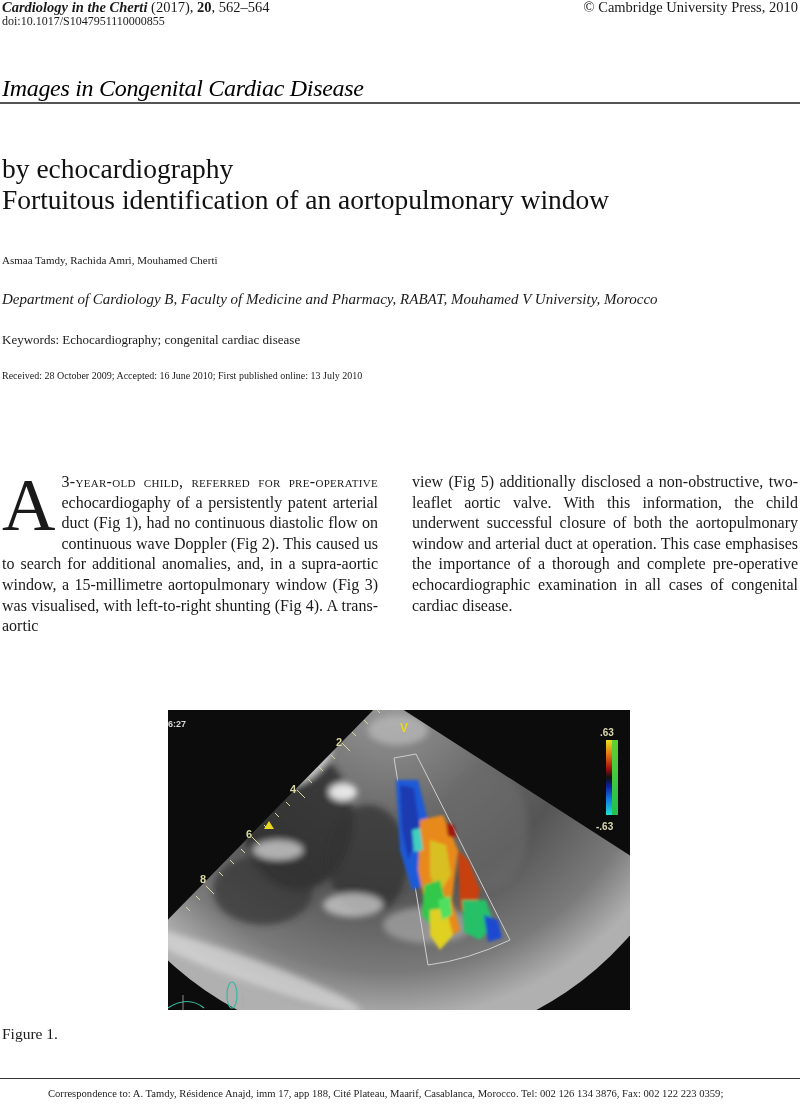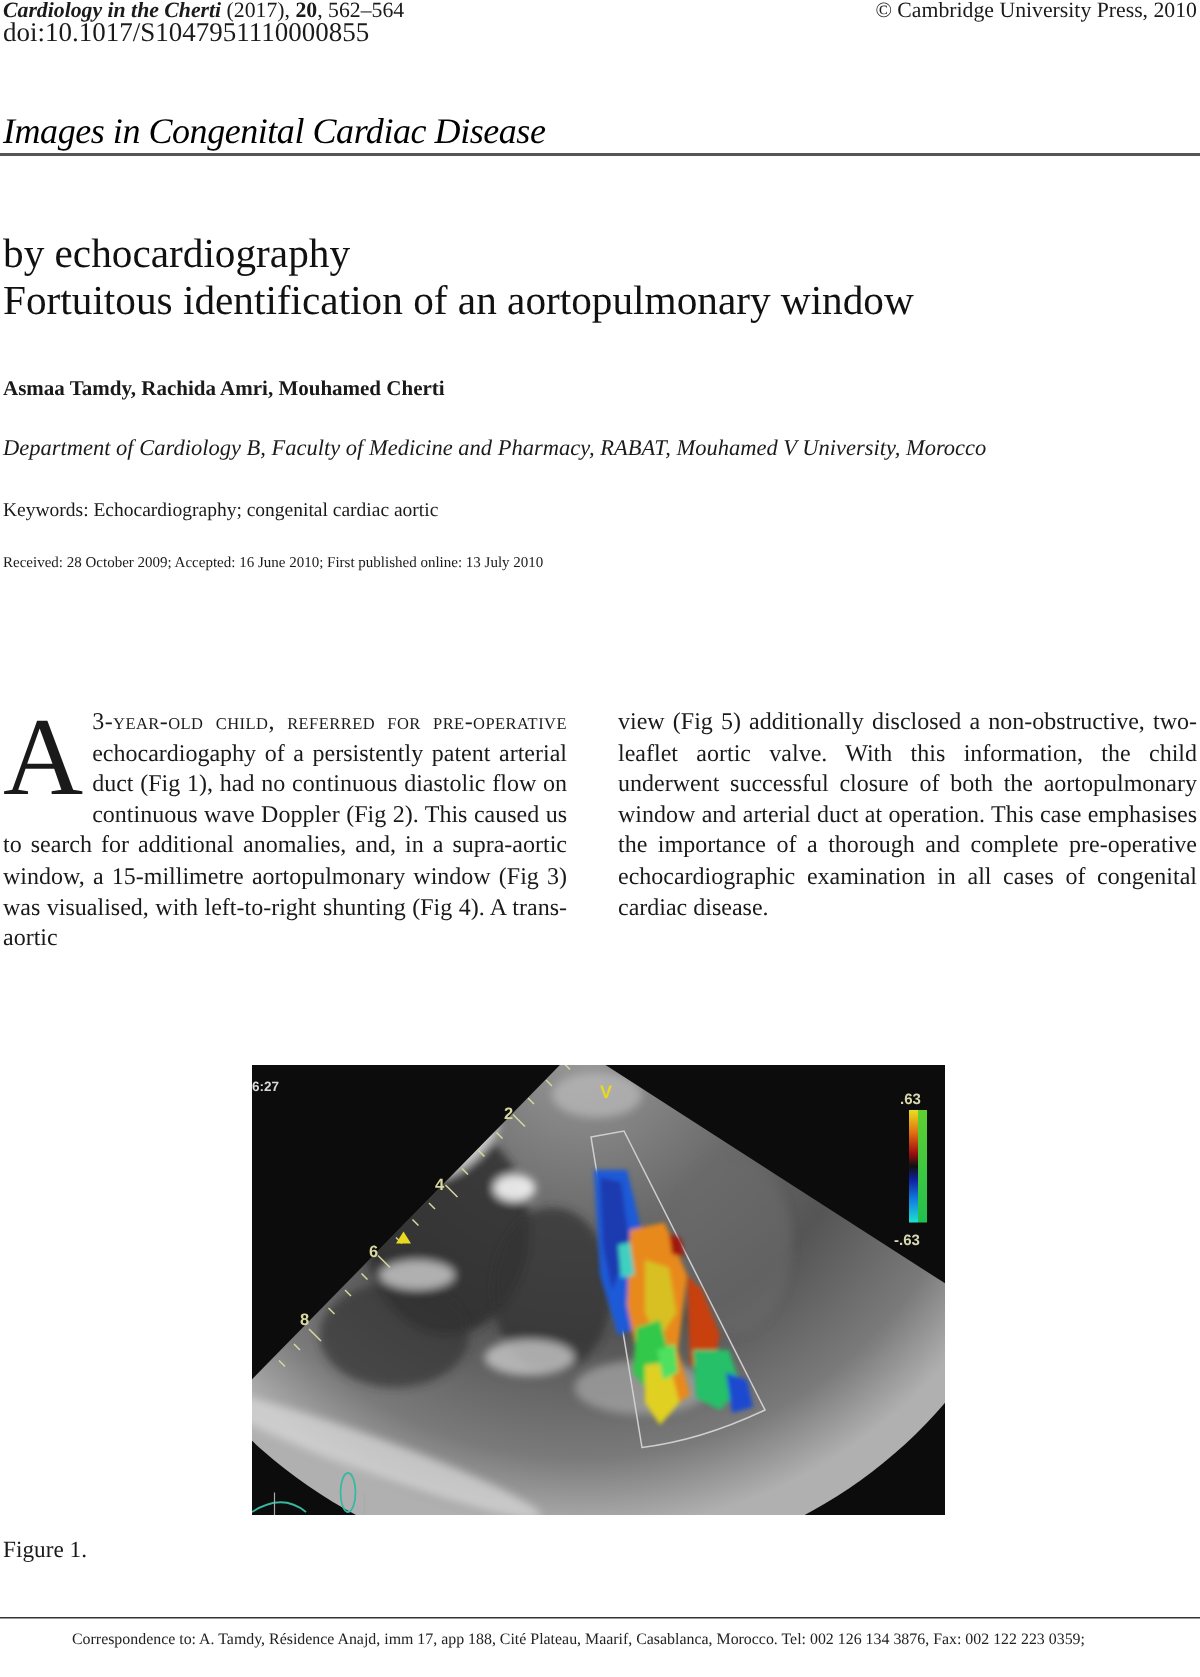--- a/index.html
+++ b/index.html
@@ -4,29 +4,29 @@
   <style>
     * { margin: 0; padding: 0; box-sizing: border-box; }
     html, body { width: 800px; height: 1118px; background: #ffffff; overflow: hidden; }
     body { position: relative; font-family: "Liberation Serif", "DejaVu Serif", serif; color: #1a1a1a; }
 
     .abs { position: absolute; }
 
     .journal-line { left: 2px; top: 0px; font-size: 14.5px; line-height: 15px; }
     .journal-line .jname { font-style: italic; font-weight: bold; }
     .journal-line .jvol { font-weight: bold; }
-    .doi-line { left: 2px; top: 14px; font-size: 18px; line-height: 15px; }
+    .doi-line { left: 2px; top: 14px; font-size: 12px; line-height: 15px; }
     .copyright { right: 2px; top: 0px; font-size: 14.5px; line-height: 15px; }
 
     .section-head { left: 2px; top: 74px; font-size: 24px; font-style: italic; line-height: 28px; letter-spacing: -0.3px; color: #000000; }
     .section-rule { left: 0; top: 102px; width: 800px; height: 2px; background: #555; }
 
     .title { left: 2px; top: 153px; width: 780px; font-size: 27.5px; line-height: 31px; color: #111; }
 
-    .authors { left: 2px; top: 250px; font-size: 14px; line-height: 20px; font-weight: bold; }
+    .authors { left: 2px; top: 250px; font-size: 11px; line-height: 20px; }
     .affil { left: 2px; top: 290px; font-size: 15px; font-style: italic; line-height: 18px; }
     .keywords { left: 2px; top: 332px; font-size: 13px; line-height: 16px; }
     .dates { left: 2px; top: 368px; font-size: 10px; line-height: 16px; }
 
     .body-col { font-size: 16px; line-height: 20.6px; text-align: justify; color: #1a1a1a; }
     .col-left { left: 2px; top: 472px; width: 376px; }
     .col-right { left: 412px; top: 472px; width: 386px; }
     .dropcap { float: left; font-size: 74px; line-height: 58px; margin: 4px 6px 0 0; height: 60px; }
     .smallcaps { font-variant: small-caps; letter-spacing: 0.3px; }
 
@@ -49,21 +49,21 @@
 <div class="abs section-head">Images in Congenital Cardiac Disease</div>
 <div class="abs section-rule"></div>
 
 <div class="abs title">
   <div>by echocardiography</div>
   <div>Fortuitous identification of an aortopulmonary window</div>
 </div>
 <div class="abs authors">Asmaa Tamdy, Rachida Amri, Mouhamed Cherti</div>
 <div class="abs affil">Department of Cardiology B, Faculty of Medicine and Pharmacy, RABAT, Mouhamed V University, Morocco</div>
 <div class="abs keywords">
-  <span>Keywords: </span><span> Echocardiography; congenital cardiac aortic</span>
+  <span>Keywords: </span><span> Echocardiography; congenital cardiac disease</span>
 </div>
 <div class="abs dates">Received: 28 October 2009; Accepted: 16 June 2010; First published online: 13 July 2010</div>
 
 <div class="abs body-col col-left">
   <span class="dropcap">A</span><span class="smallcaps">3-year-old child, referred for pre-operative</span><span> echocardiogaphy of a persistently patent arterial duct (Fig 1), had no continuous diastolic flow on continuous wave Doppler (Fig 2). This caused us to search for additional anomalies, and, in a supra-aortic window, a 15-millimetre aortopulmonary window (Fig 3) was visualised, with left-to-right shunting (Fig 4). A trans-aortic</span>
 </div>
 <div class="abs body-col col-right">
   <span>view (Fig 5) additionally disclosed a non-obstructive, two-leaflet aortic valve. With this information, the child underwent successful closure of both the aortopulmonary window and arterial duct at operation. This case emphasises the importance of a thorough and complete pre-operative echocardiographic examination in all cases of congenital cardiac disease.</span>
 </div>
 

